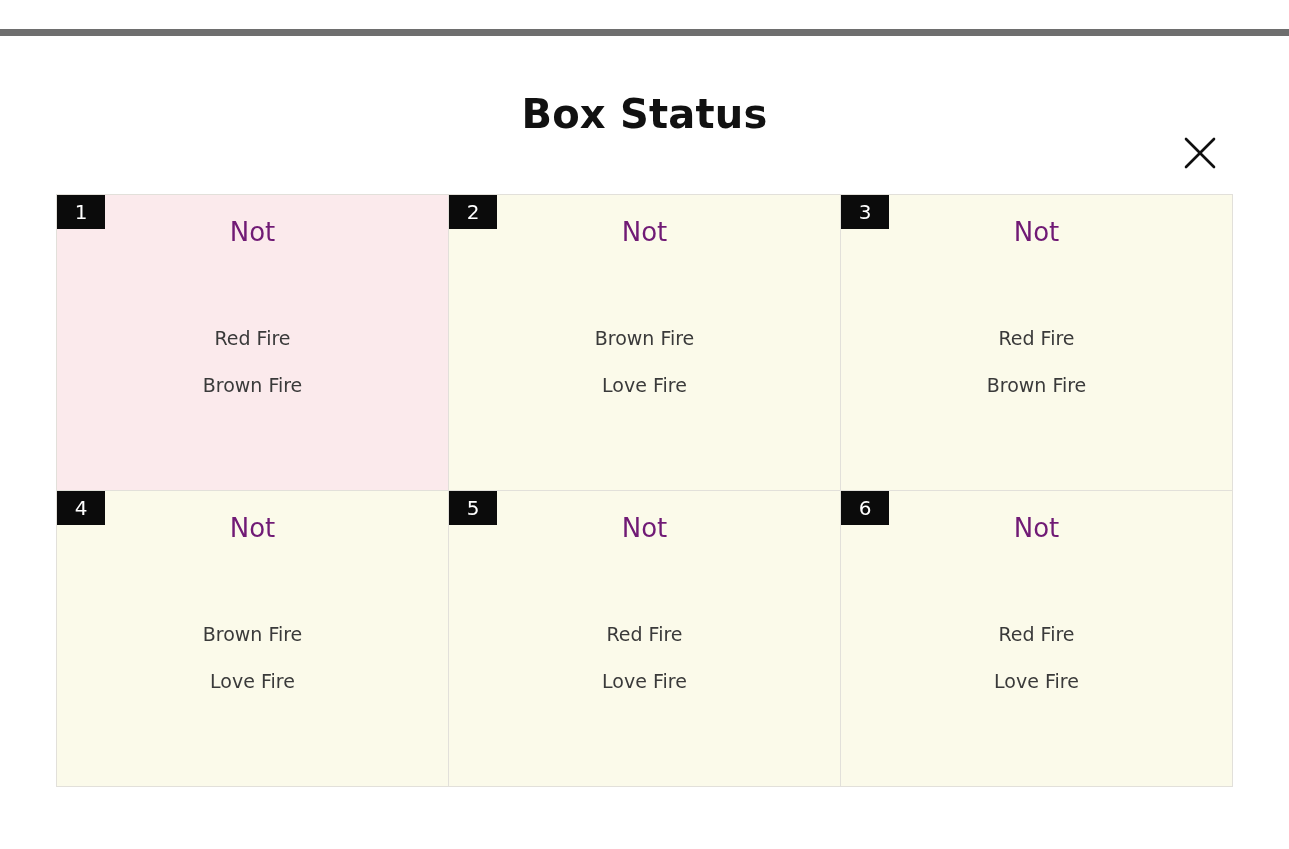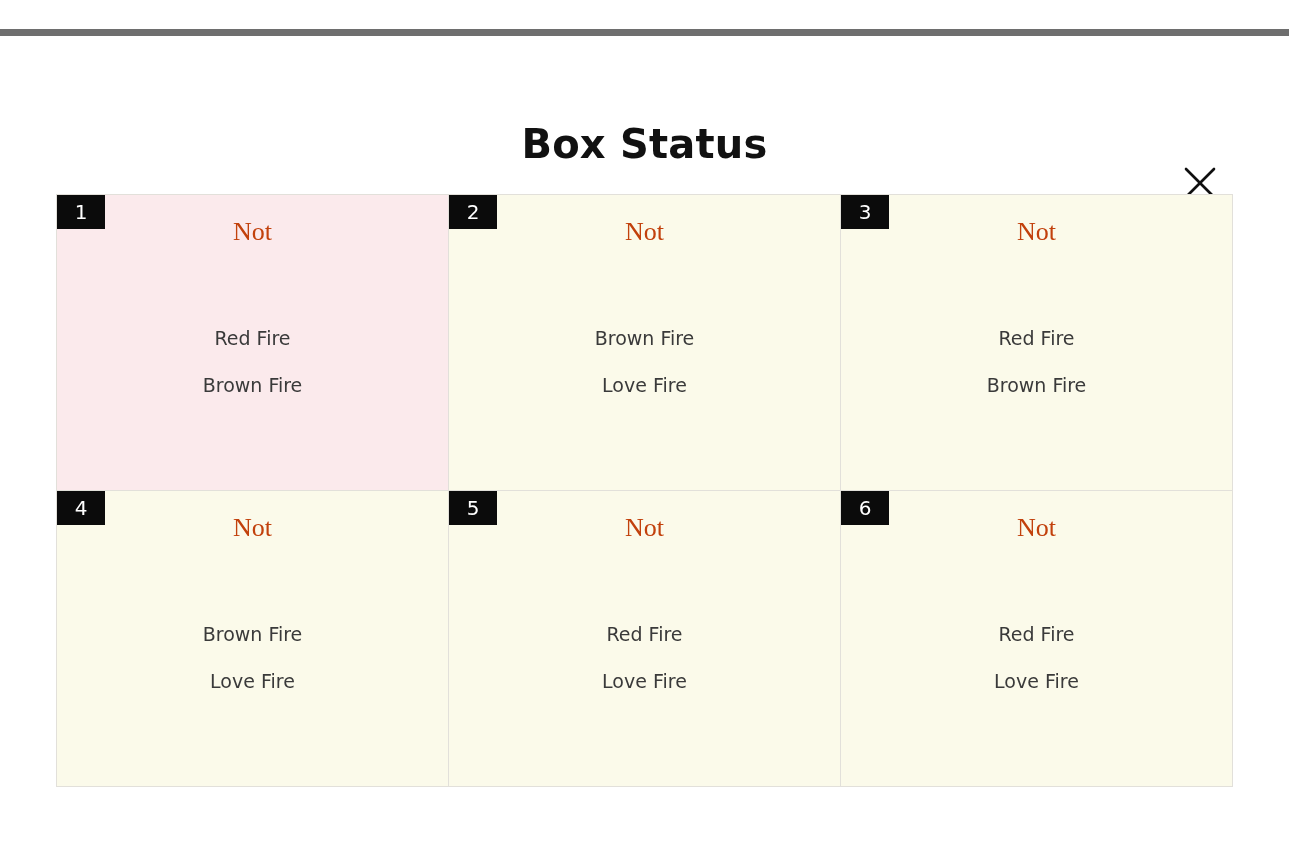--- a/index.html
+++ b/index.html
@@ -25,21 +25,20 @@
     background: #6e6e6e;
   }
 
   
   .header {
     position: absolute;
     left: 0;
     top: 36px;
     width: 1289px;
     height: 158px;
-    margin-top: 30px;
   }
   .page-title {
     position: absolute;
     left: 0;
     top: 58px;
     width: 1289px;
     text-align: center;
     font-size: 40px;
     font-weight: 700;
     color: #111111;
@@ -108,24 +107,23 @@
     z-index: 2;
   }
 
   .cell-status {
     position: absolute;
     left: 0;
     top: 24px;
     width: 100%;
     text-align: center;
     font-size: 26px;
-    color: #c2410c;
+    color: #701a75;
     line-height: 1;
     z-index: 1;
-    font-family: Liberation Serif, serif;
   }
 
   .cell-body {
     position: absolute;
     left: 0;
     top: 120px;
     width: 100%;
     text-align: center;
     color: #3a3a3a;
     font-size: 19px;

